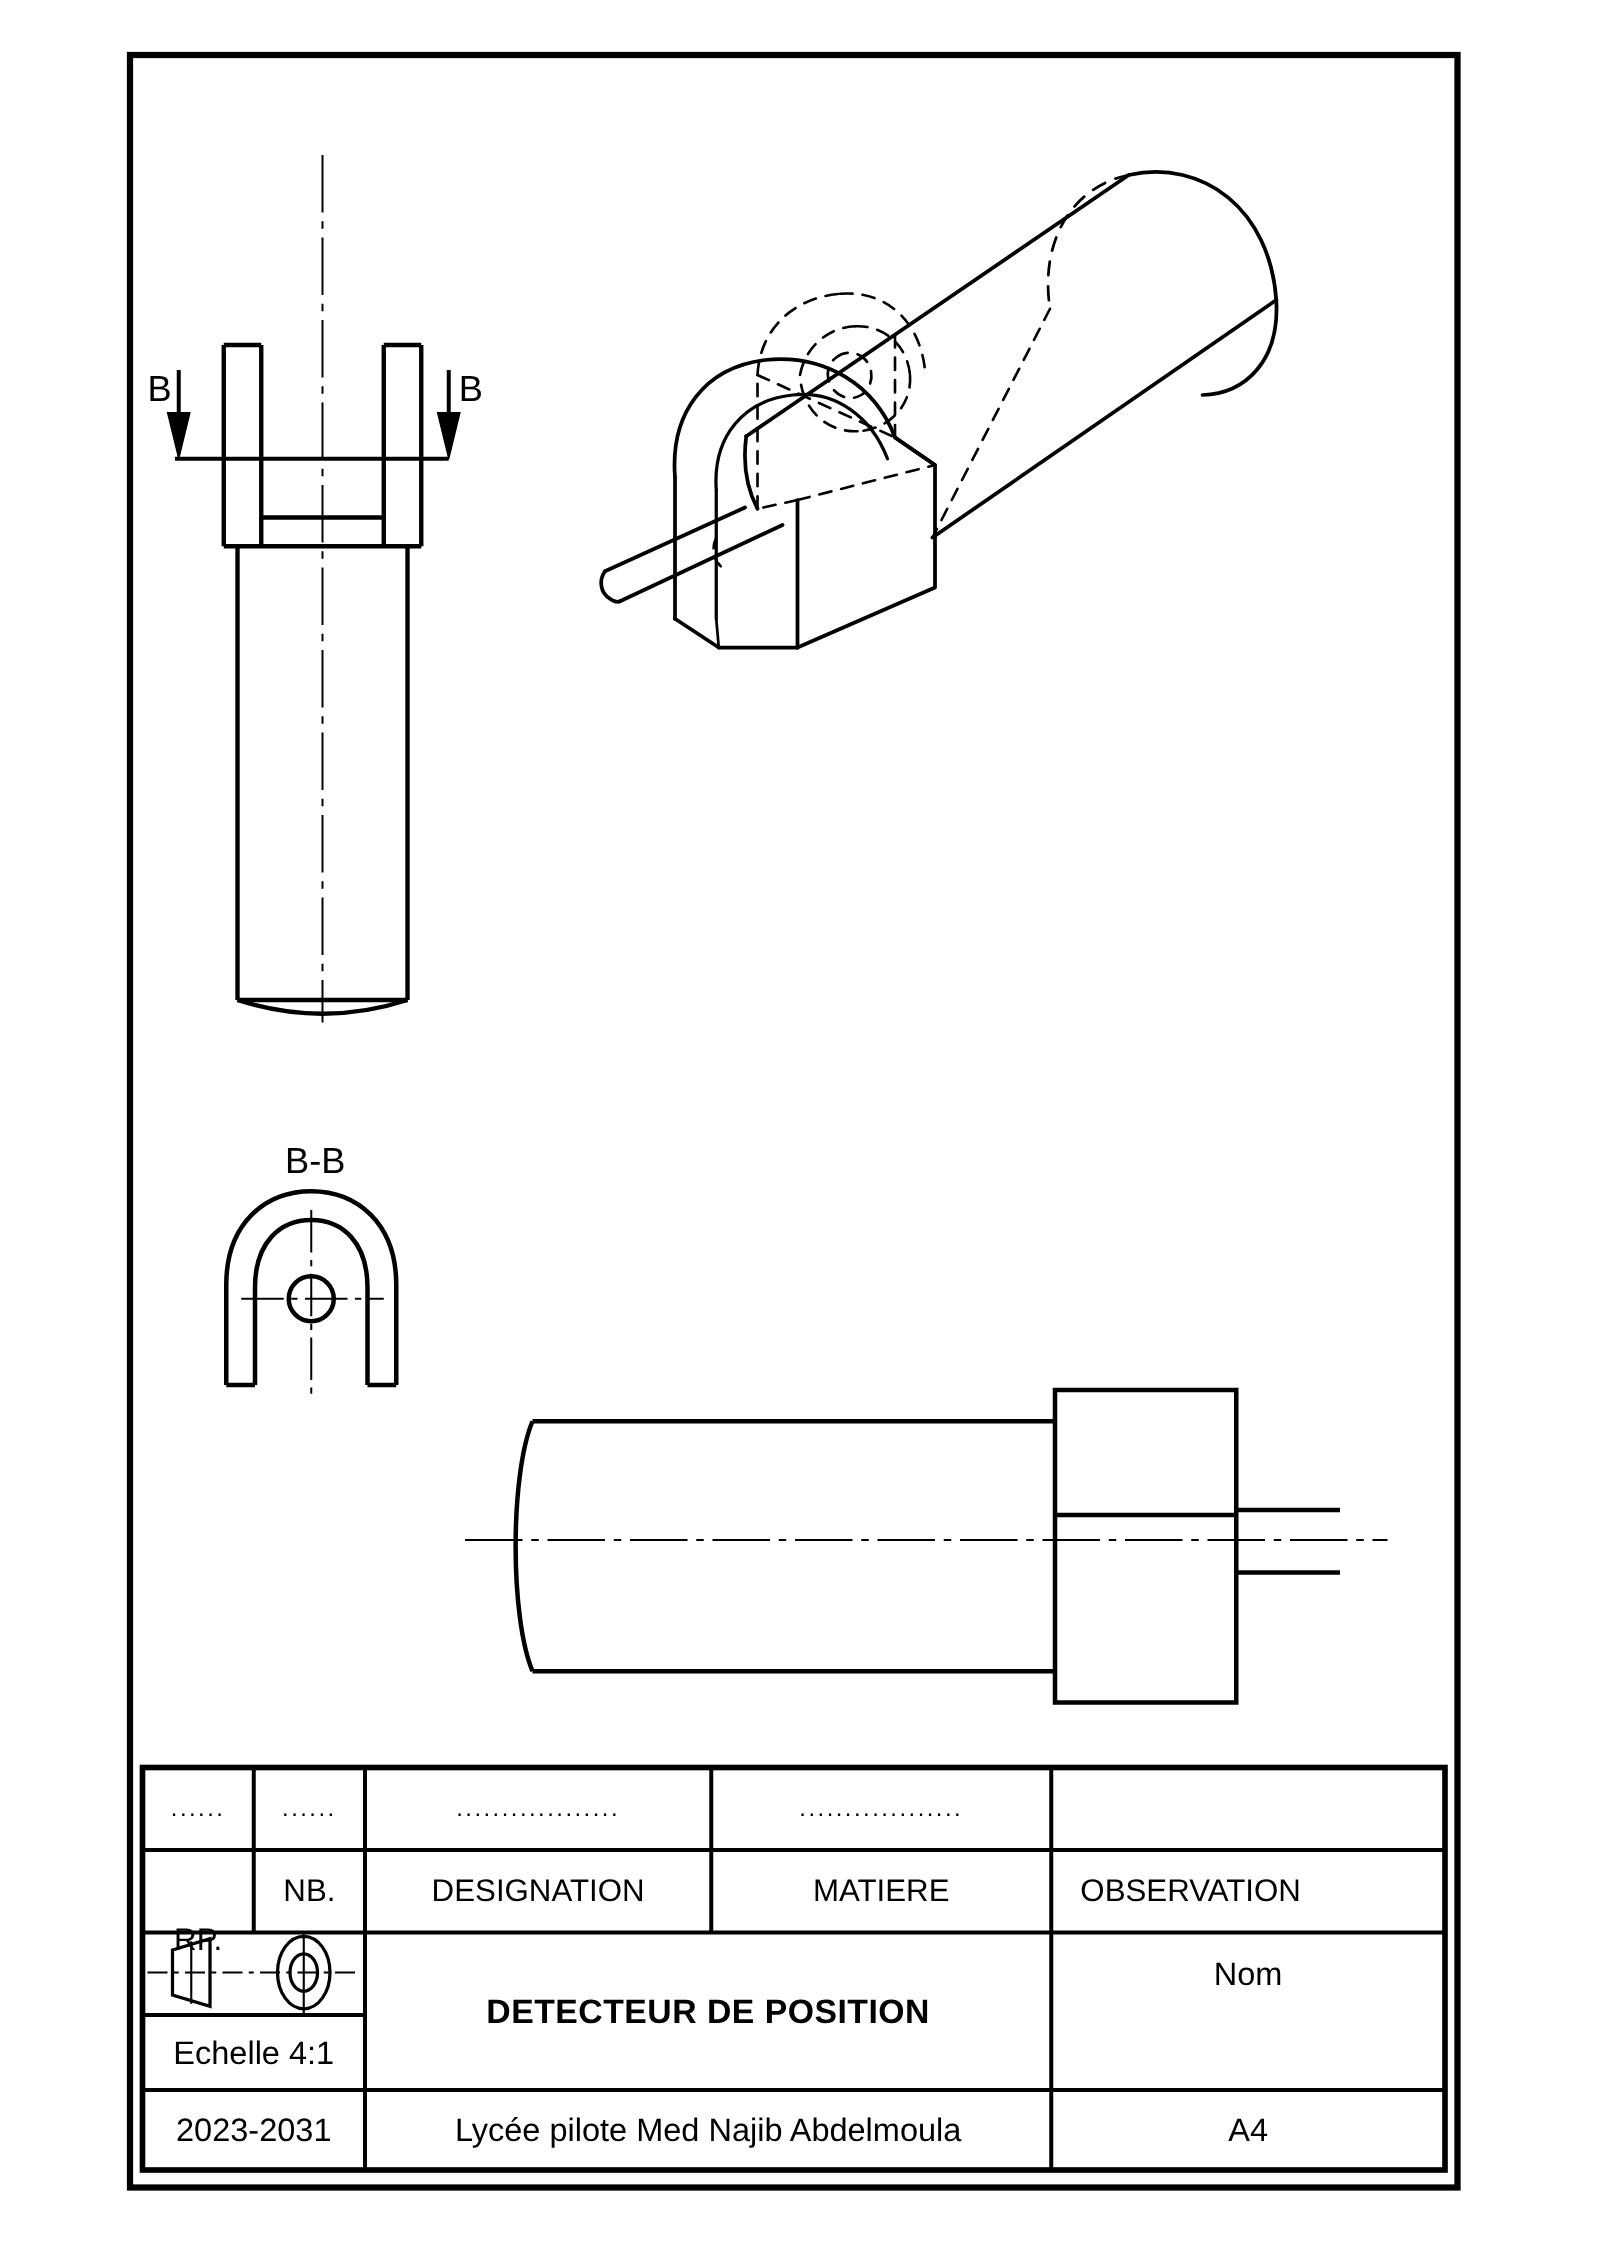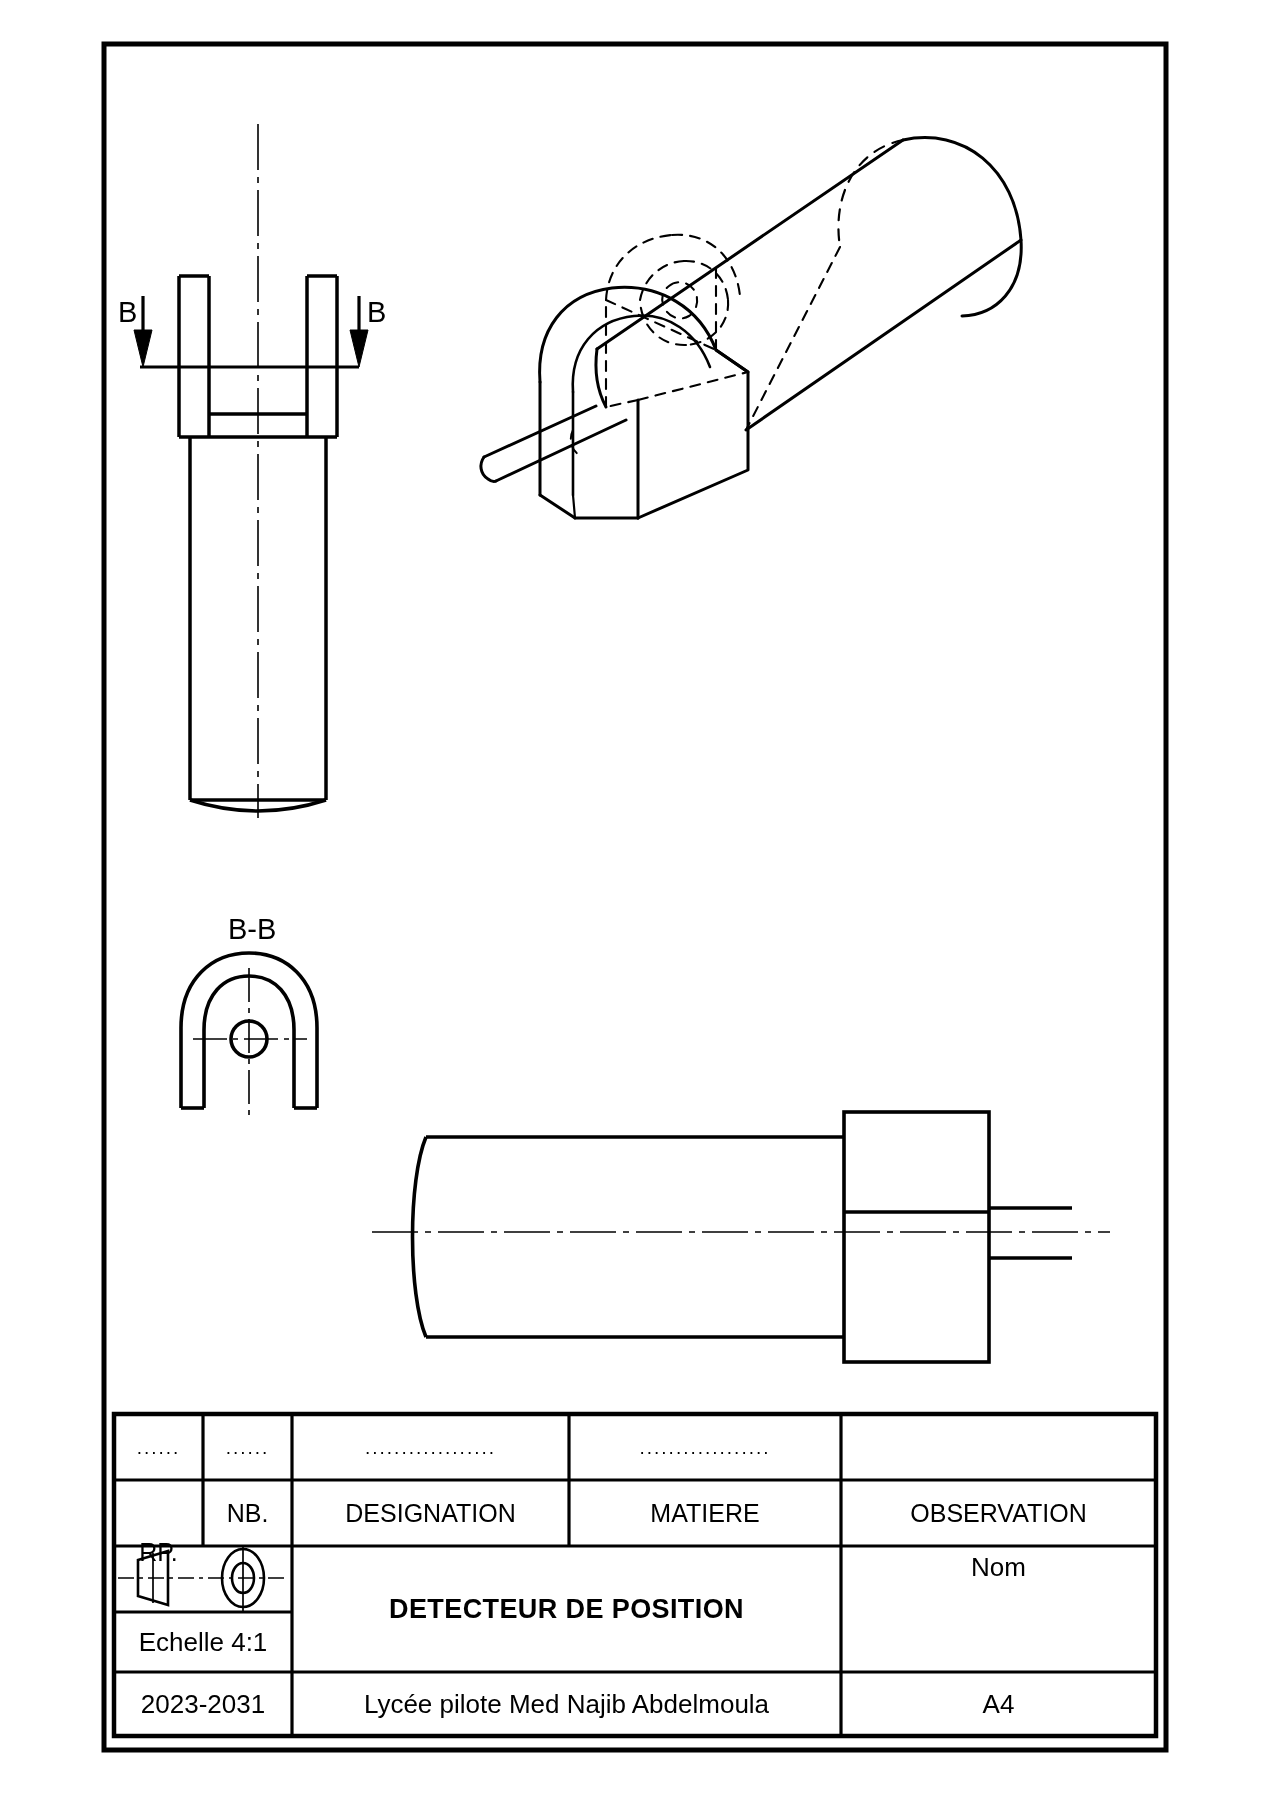--- a/index.html
+++ b/index.html
@@ -230,25 +230,25 @@
 
   <div class="tb-text dots" style="left:114px; top:1414px; width:89px; height:66px;">......</div>
   <div class="tb-text dots" style="left:203px; top:1414px; width:89px; height:66px;">......</div>
   <div class="tb-text dots" style="left:292px; top:1414px; width:277px; height:66px;">..................</div>
   <div class="tb-text dots" style="left:569px; top:1414px; width:272px; height:66px;">..................</div>
 
   <div class="tb-text hdr" style="left:114px; top:1480px; width:89px; height:66px;margin-top:39px;">RP.</div>
   <div class="tb-text hdr" style="left:203px; top:1480px; width:89px; height:66px;">NB.</div>
   <div class="tb-text hdr" style="left:292px; top:1480px; width:277px; height:66px;">DESIGNATION</div>
   <div class="tb-text hdr" style="left:569px; top:1480px; width:272px; height:66px;">MATIERE</div>
-  <div class="tb-text hdr" style="left:841px; top:1480px; width:315px; height:66px;text-align:center;">OBSERVATION</div>
+  <div class="tb-text hdr" style="left:795px; top:1480px; width:315px; height:66px;text-align:center;">OBSERVATION</div>
 
   <div class="tb-text normal" style="left:114px; top:1612px; width:178px; height:60px;">Echelle 4:1</div>
 
   <div class="tb-text big-title" style="left:292px; top:1546px; width:549px; height:126px;text-align:center;">DETECTEUR DE POSITION</div>
 
-  <div class="tb-text normal" style="left:841px; top:1546px; width:315px; height:126px; align-items:flex-start; padding-top:8px; box-sizing:border-box;">Nom</div>
+  <div class="tb-text normal" style="left:841px; top:1546px; width:315px; height:126px; align-items:flex-start; padding-top:20px; box-sizing:border-box;">Nom</div>
 
   <div class="tb-text normal" style="left:114px; top:1672px; width:178px; height:64px;">2023-2031</div>
   <div class="tb-text normal" style="left:292px; top:1672px; width:549px; height:64px;">Lycée pilote Med Najib Abdelmoula</div>
   <div class="tb-text normal" style="left:841px; top:1672px; width:315px; height:64px;">A4</div>
 
 </div>
 
 </body></html>

